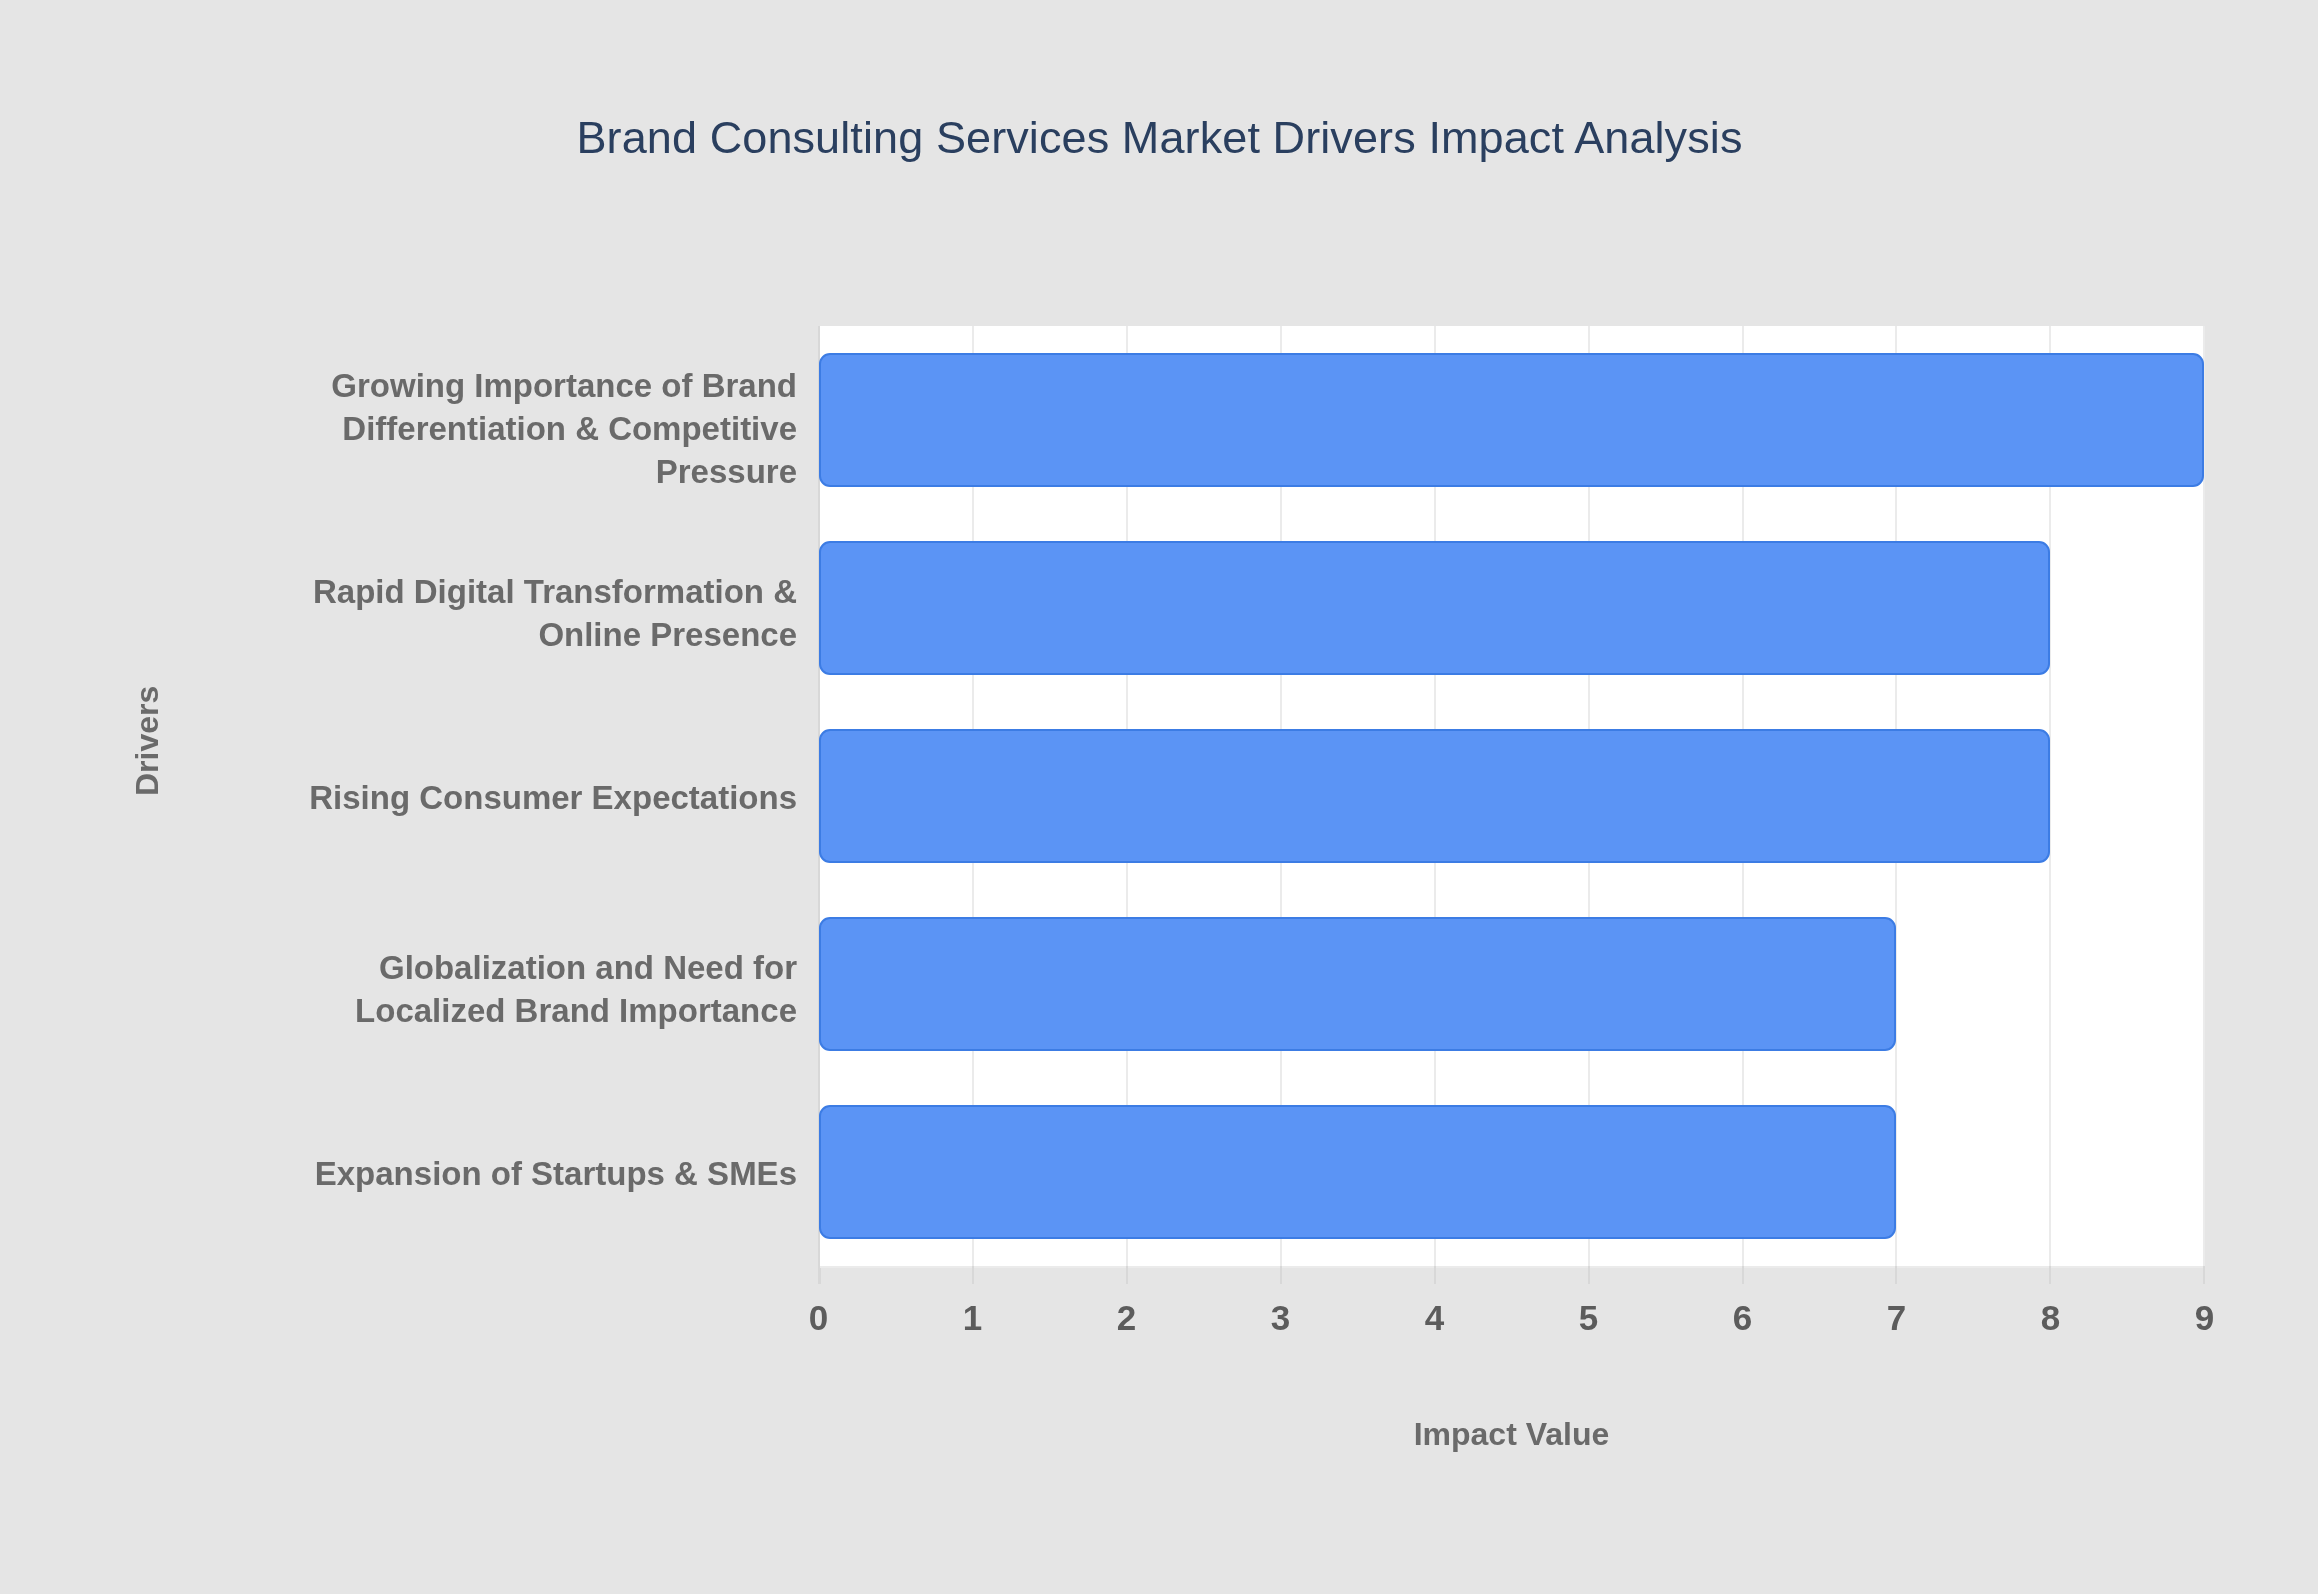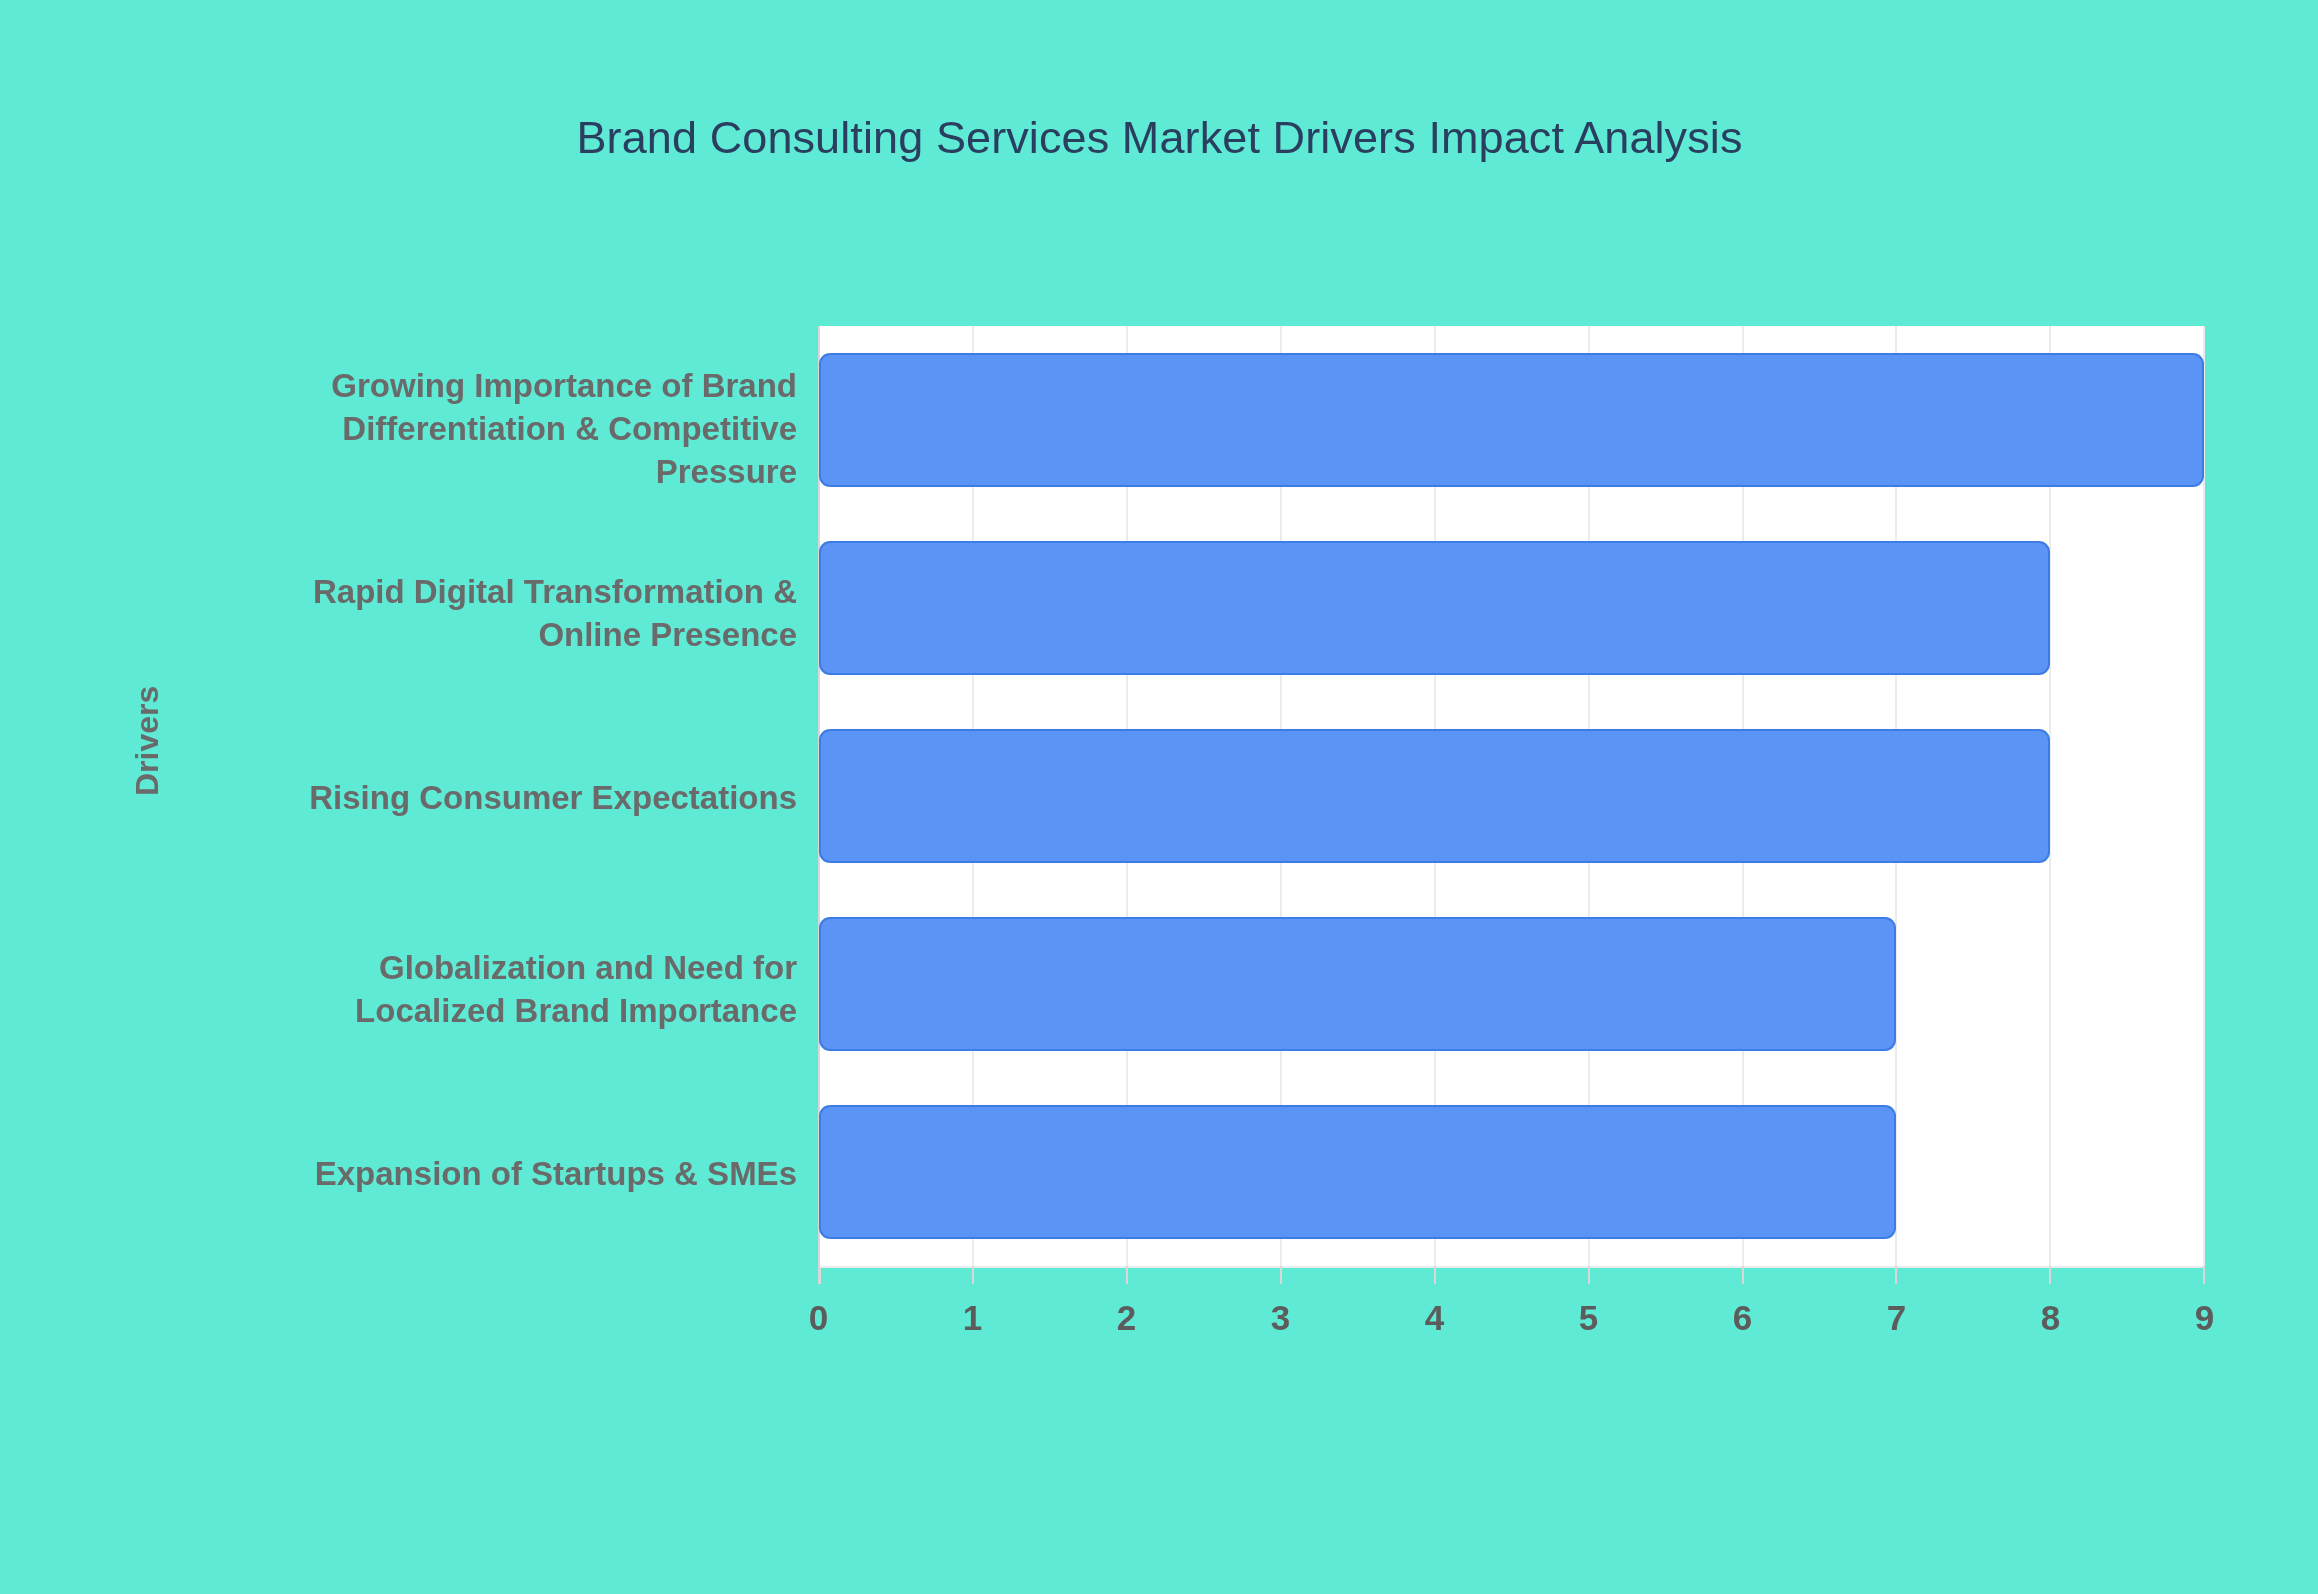--- a/index.html
+++ b/index.html
@@ -11,21 +11,21 @@
     width: 2319px;
     height: 1594px;
     font-family: "Liberation Sans", sans-serif;
     overflow: hidden;
   }
 
   #chart-root {
     position: relative;
     width: 2319px;
     height: 1594px;
-    background: #5eead4;
+    background: #e5e5e5;
   }
 
   
   #chart-title {
     position: absolute;
     left: 0;
     top: 112px;
     width: 2319px;
     text-align: center;
     font-size: 45px;
@@ -217,16 +217,17 @@
       <div class="x-tick-label" style="left: 1078px;">2</div>
       <div class="x-tick-label" style="left: 1232px;">3</div>
       <div class="x-tick-label" style="left: 1386px;">4</div>
       <div class="x-tick-label" style="left: 1540px;">5</div>
       <div class="x-tick-label" style="left: 1694px;">6</div>
       <div class="x-tick-label" style="left: 1848px;">7</div>
       <div class="x-tick-label" style="left: 2002px;">8</div>
       <div class="x-tick-label" style="left: 2156px;">9</div>
     </div>
 
+  <div id="x-axis-title">Impact Value</div>
 
   <div id="y-axis-title">Drivers</div>
 </div>
 
 
 </body></html>

